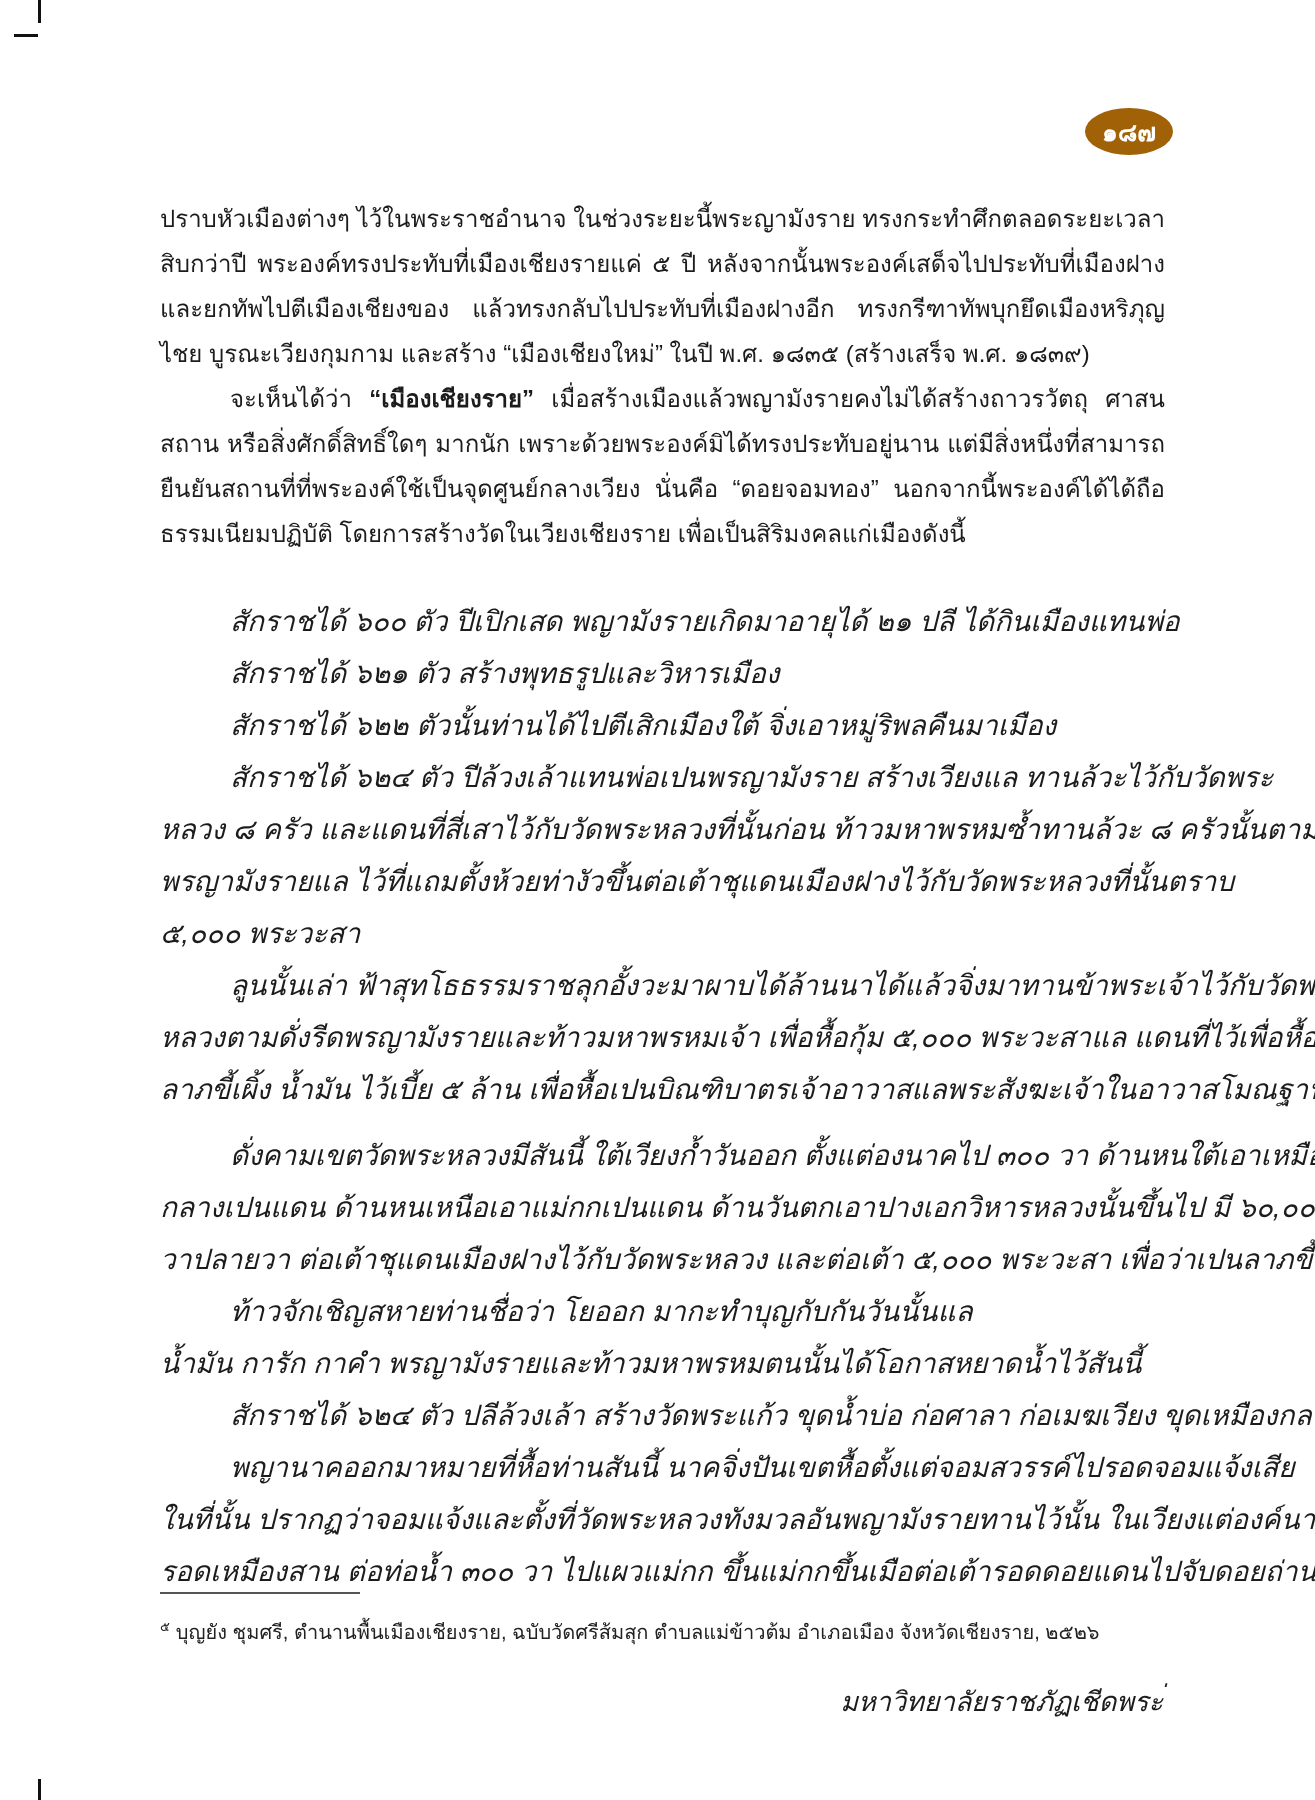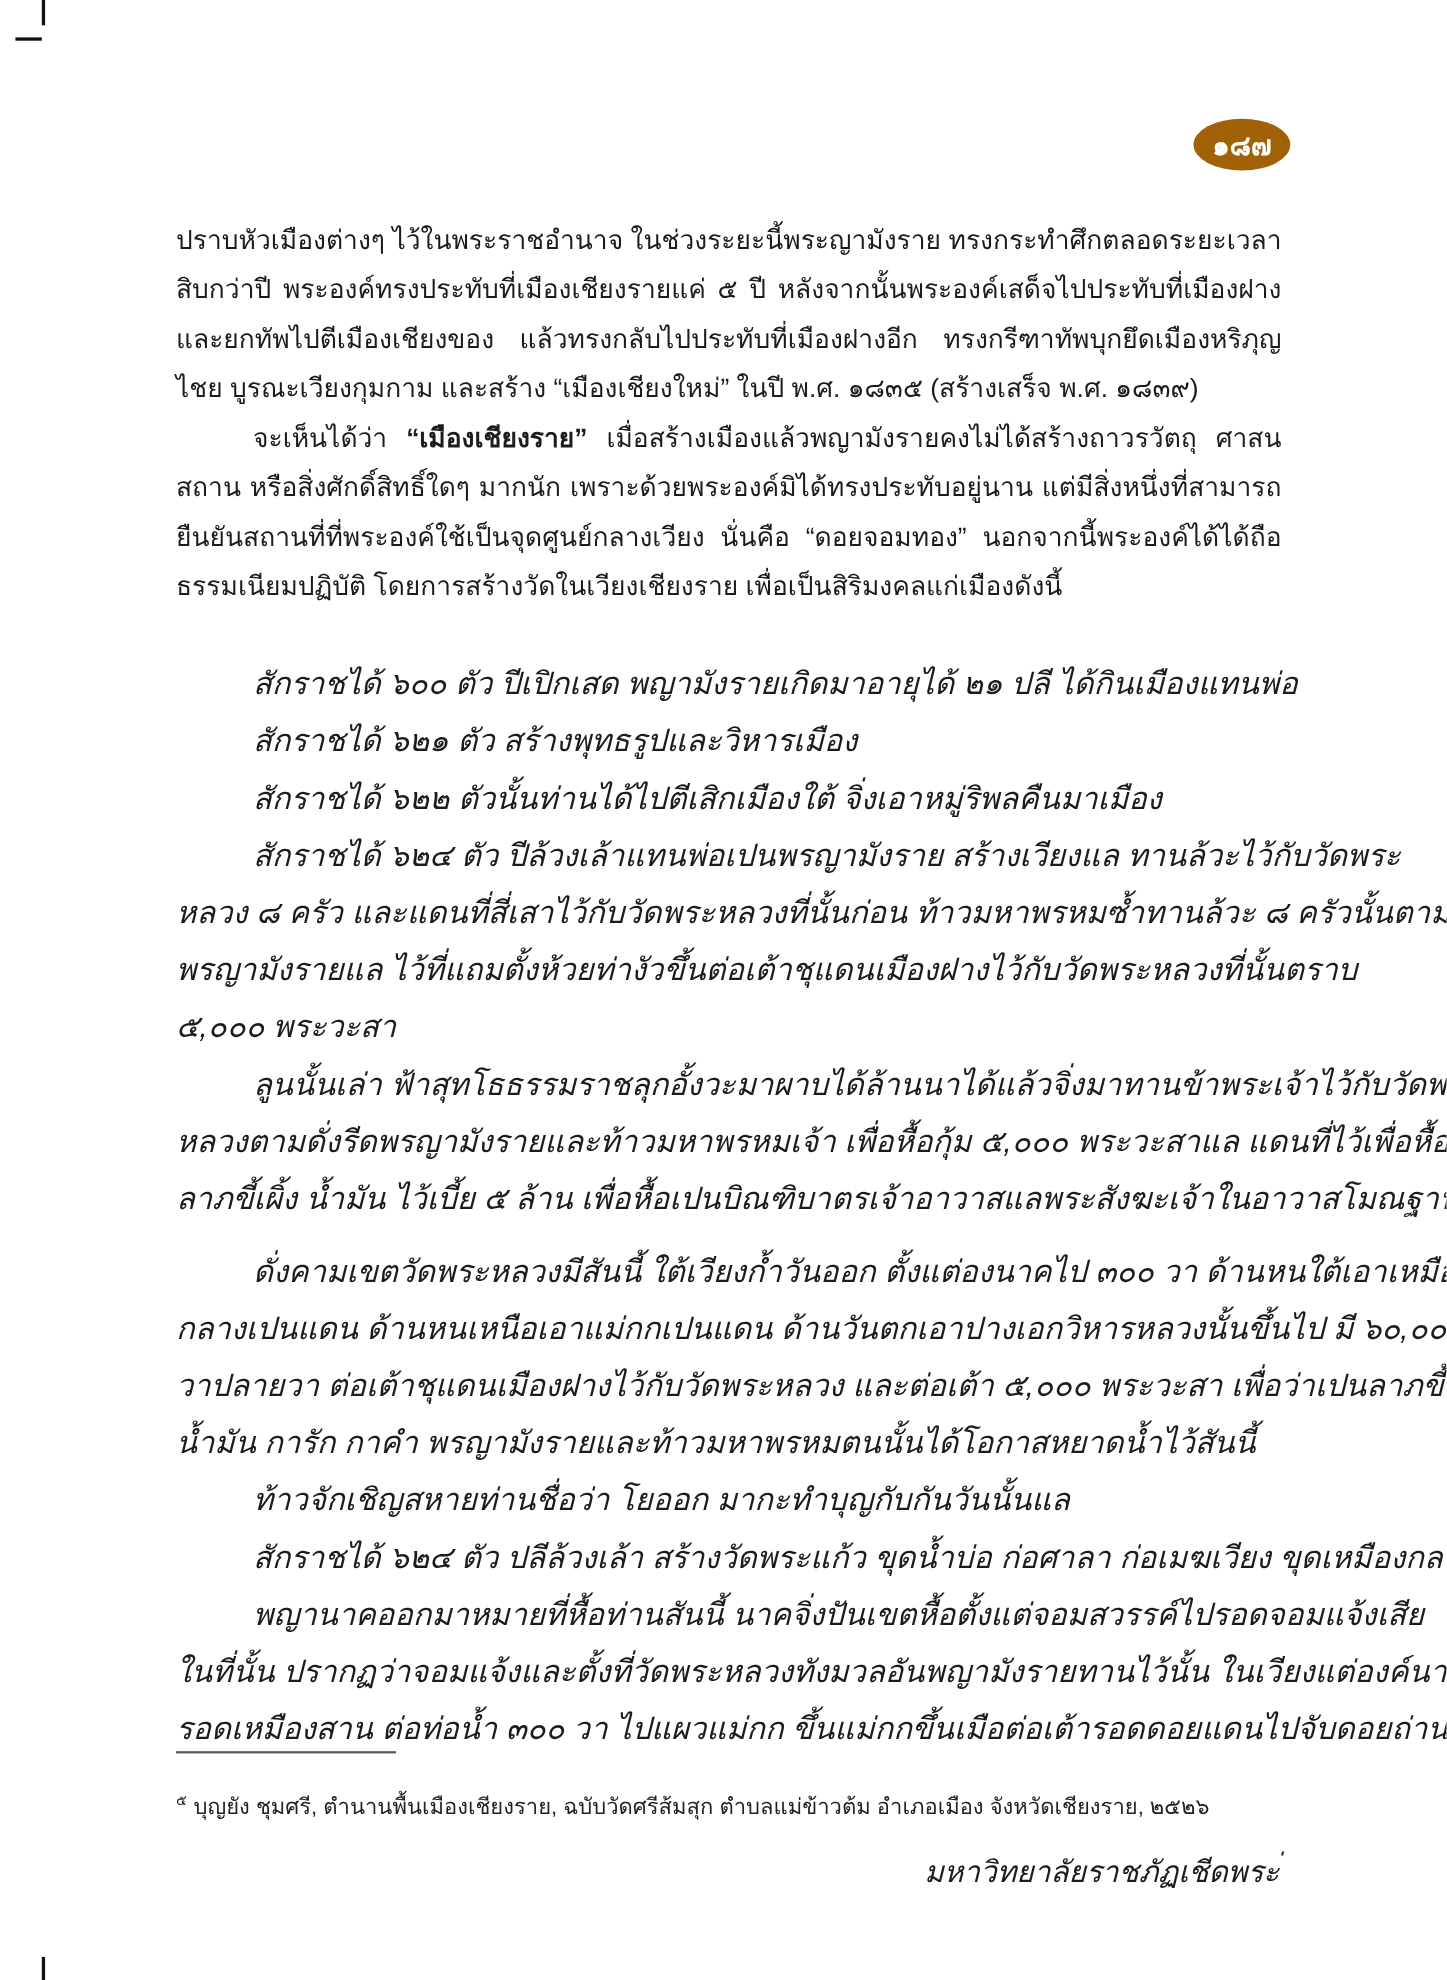--- a/index.html
+++ b/index.html
@@ -31,21 +31,21 @@
   
   .chronicle { margin-top:40px; font-style:italic; font-size:28px; line-height:52px; }
   .qline { white-space:nowrap; }
   .qline.indent { padding-left:70px; }
   .qline.gap { margin-top:14px; }
   .qline sup { font-size:17px; vertical-align:super; }
 
   
   .footnote { position:absolute; left:160px; top:1592px; width:1005px; }
   .footnote-rule { width:200px; height:2px; background:#555; }
-  .footnote-text { margin-top:32px; font-size:20px; color:#222; }
+  .footnote-text { margin-top:22px; font-size:20px; color:#222; }
   .footnote-text sup { font-size:13px; vertical-align:super; margin-right:6px; }
 
   
   .footer { position:absolute; right:152px; top:1680px;
             font-style:italic; font-size:27px; color:#1c1c1c; }
 </style>
 </head>
 <body>
 
 <div class="page">
@@ -73,22 +73,22 @@
         <div class="qline indent"><span class="qtext">สักราชได้ ๖๒๔ ตัว ปีล้วงเล้าแทนพ่อเปนพรญามังราย สร้างเวียงแล ทานล้วะไว้กับวัดพระ</span></div>
         <div class="qline"><span class="qtext">หลวง ๘ ครัว และแดนที่สี่เสาไว้กับวัดพระหลวงที่นั้นก่อน ท้าวมหาพรหมซ้ำทานล้วะ ๘ ครัวนั้นตามดั่ง</span></div>
         <div class="qline"><span class="qtext">พรญามังรายแล ไว้ที่แถมตั้งห้วยท่างัวขึ้นต่อเต้าชุแดนเมืองฝางไว้กับวัดพระหลวงที่นั้นตราบ</span></div>
         <div class="qline"><span class="qtext">๕,๐๐๐ พระวะสา</span></div>
         <div class="qline indent"><span class="qtext">ลูนนั้นเล่า ฟ้าสุทโธธรรมราชลุกอั้งวะมาผาบได้ล้านนาได้แล้วจิ่งมาทานข้าพระเจ้าไว้กับวัดพระ</span></div>
         <div class="qline"><span class="qtext">หลวงตามดั่งรีดพรญามังรายและท้าวมหาพรหมเจ้า เพื่อหื้อกุ้ม ๕,๐๐๐ พระวะสาแล แดนที่ไว้เพื่อหื้อเปน</span></div>
         <div class="qline"><span class="qtext">ลาภขี้เผิ้ง น้ำมัน ไว้เบี้ย ๕ ล้าน เพื่อหื้อเปนบิณฑิบาตรเจ้าอาวาสแลพระสังฆะเจ้าในอาวาสโมณฐานแล</span></div>
         <div class="qline indent gap"><span class="qtext">ดั่งคามเขตวัดพระหลวงมีสันนี้ ใต้เวียงก้ำวันออก ตั้งแต่องนาคไป ๓๐๐ วา ด้านหนใต้เอาเหมือง</span></div>
         <div class="qline"><span class="qtext">กลางเปนแดน ด้านหนเหนือเอาแม่กกเปนแดน ด้านวันตกเอาปางเอกวิหารหลวงนั้นขึ้นไป มี ๖๐,๐๐๐</span></div>
         <div class="qline"><span class="qtext">วาปลายวา ต่อเต้าชุแดนเมืองฝางไว้กับวัดพระหลวง และต่อเต้า ๕,๐๐๐ พระวะสา เพื่อว่าเปนลาภขี้เผิ้ง</span></div>
+        <div class="qline indent"><span class="qtext">ท้าวจักเชิญสหายท่านชื่อว่า โยออก มากะทำบุญกับกันวันนั้นแล</span></div>
         <div class="qline"><span class="qtext">น้ำมัน การัก กาคำ พรญามังรายและท้าวมหาพรหมตนนั้นได้โอกาสหยาดน้ำไว้สันนี้</span></div>
-        <div class="qline indent"><span class="qtext">ท้าวจักเชิญสหายท่านชื่อว่า โยออก มากะทำบุญกับกันวันนั้นแล</span></div>
         <div class="qline indent"><span class="qtext">สักราชได้ ๖๒๔ ตัว ปลีล้วงเล้า สร้างวัดพระแก้ว ขุดน้ำบ่อ ก่อศาลา ก่อเมฆเวียง ขุดเหมืองกลาง</span></div>
         <div class="qline indent"><span class="qtext">พญานาคออกมาหมายที่หื้อท่านสันนี้ นาคจิ่งปันเขตหื้อตั้งแต่จอมสวรรค์ไปรอดจอมแจ้งเสีย</span></div>
         <div class="qline"><span class="qtext">ในที่นั้น ปรากฏว่าจอมแจ้งและตั้งที่วัดพระหลวงทังมวลอันพญามังรายทานไว้นั้น ในเวียงแต่องค์นาคไป</span></div>
         <div class="qline"><span class="qtext">รอดเหมืองสาน ต่อท่อน้ำ ๓๐๐ วา ไปแผวแม่กก ขึ้นแม่กกขึ้นเมือต่อเต้ารอดดอยแดนไปจับดอยถ่านไฟ</span></div>
       </div>
   </div>
 
   <div class="footnote">
     <div class="footnote-rule"></div>
     <div class="footnote-text"><sup>๕</sup><span>บุญยัง  ชุมศรี, ตำนานพื้นเมืองเชียงราย, ฉบับวัดศรีส้มสุก ตำบลแม่ข้าวต้ม อำเภอเมือง จังหวัดเชียงราย, ๒๕๒๖</span></div>

